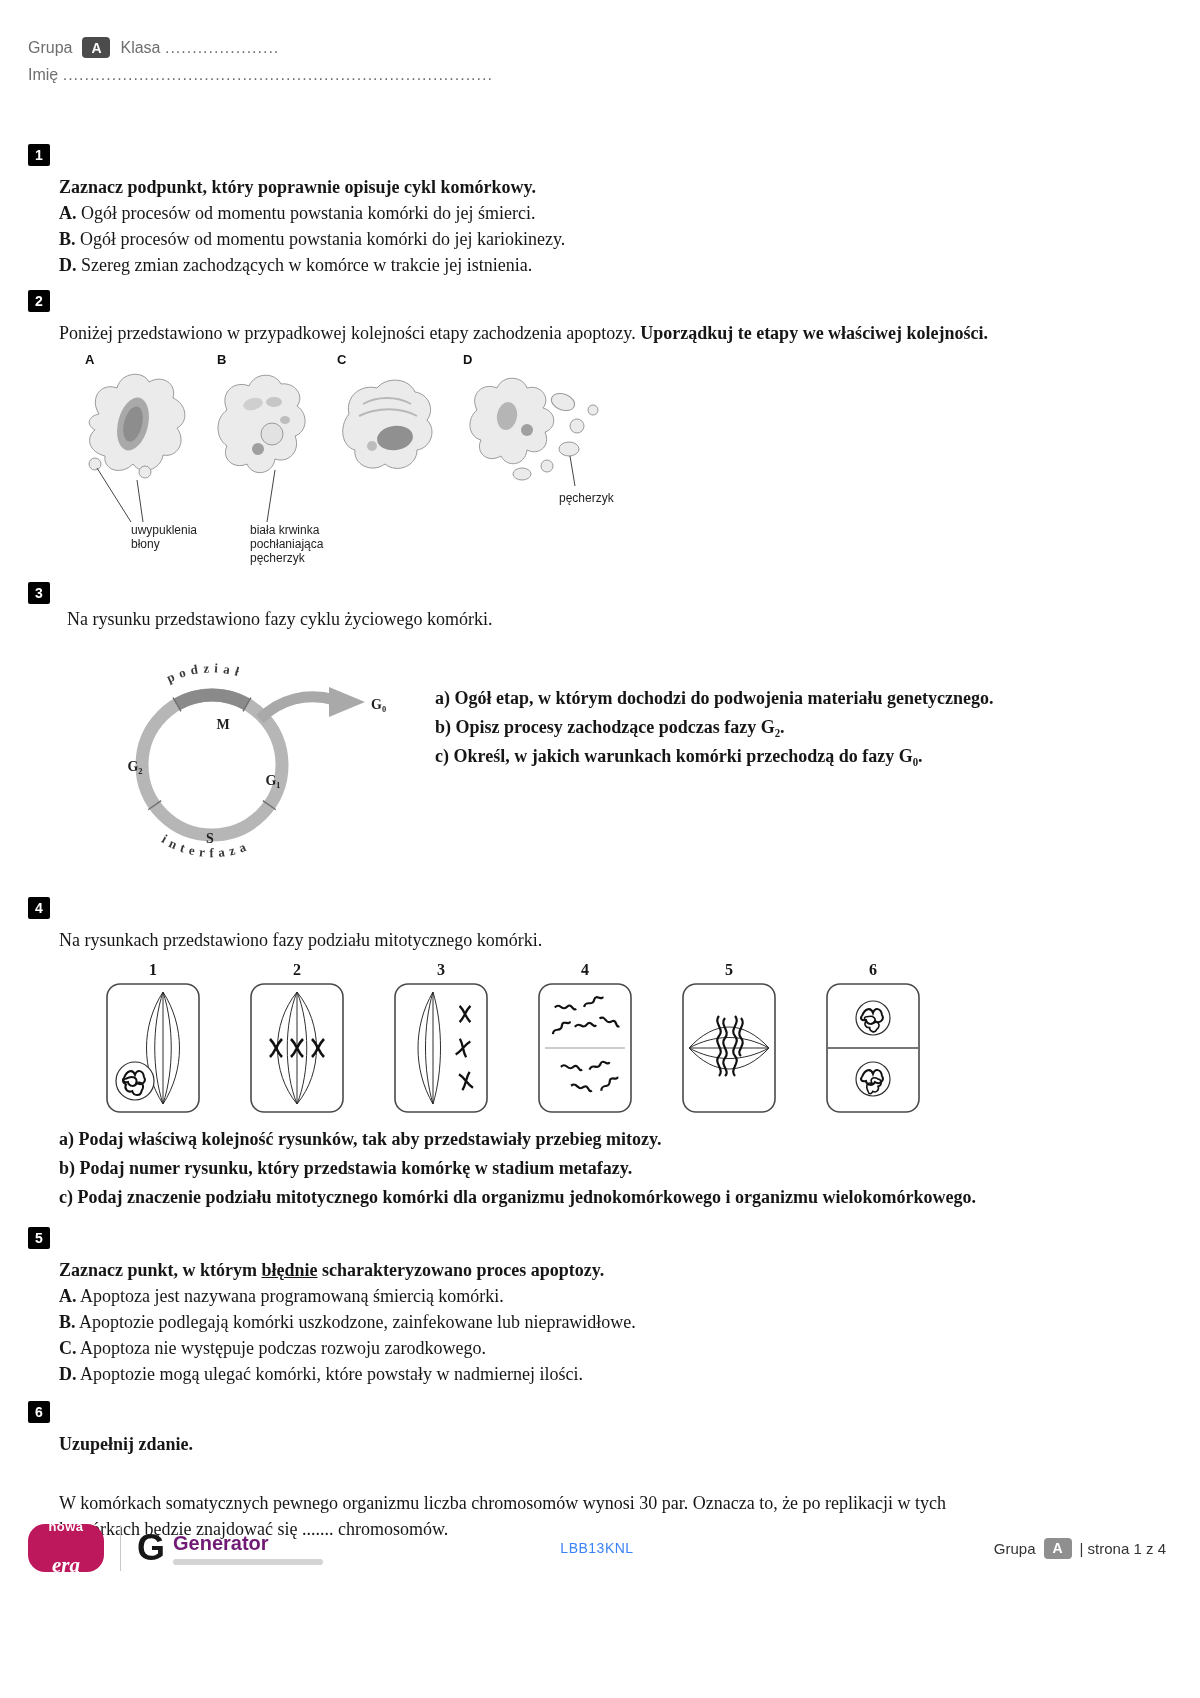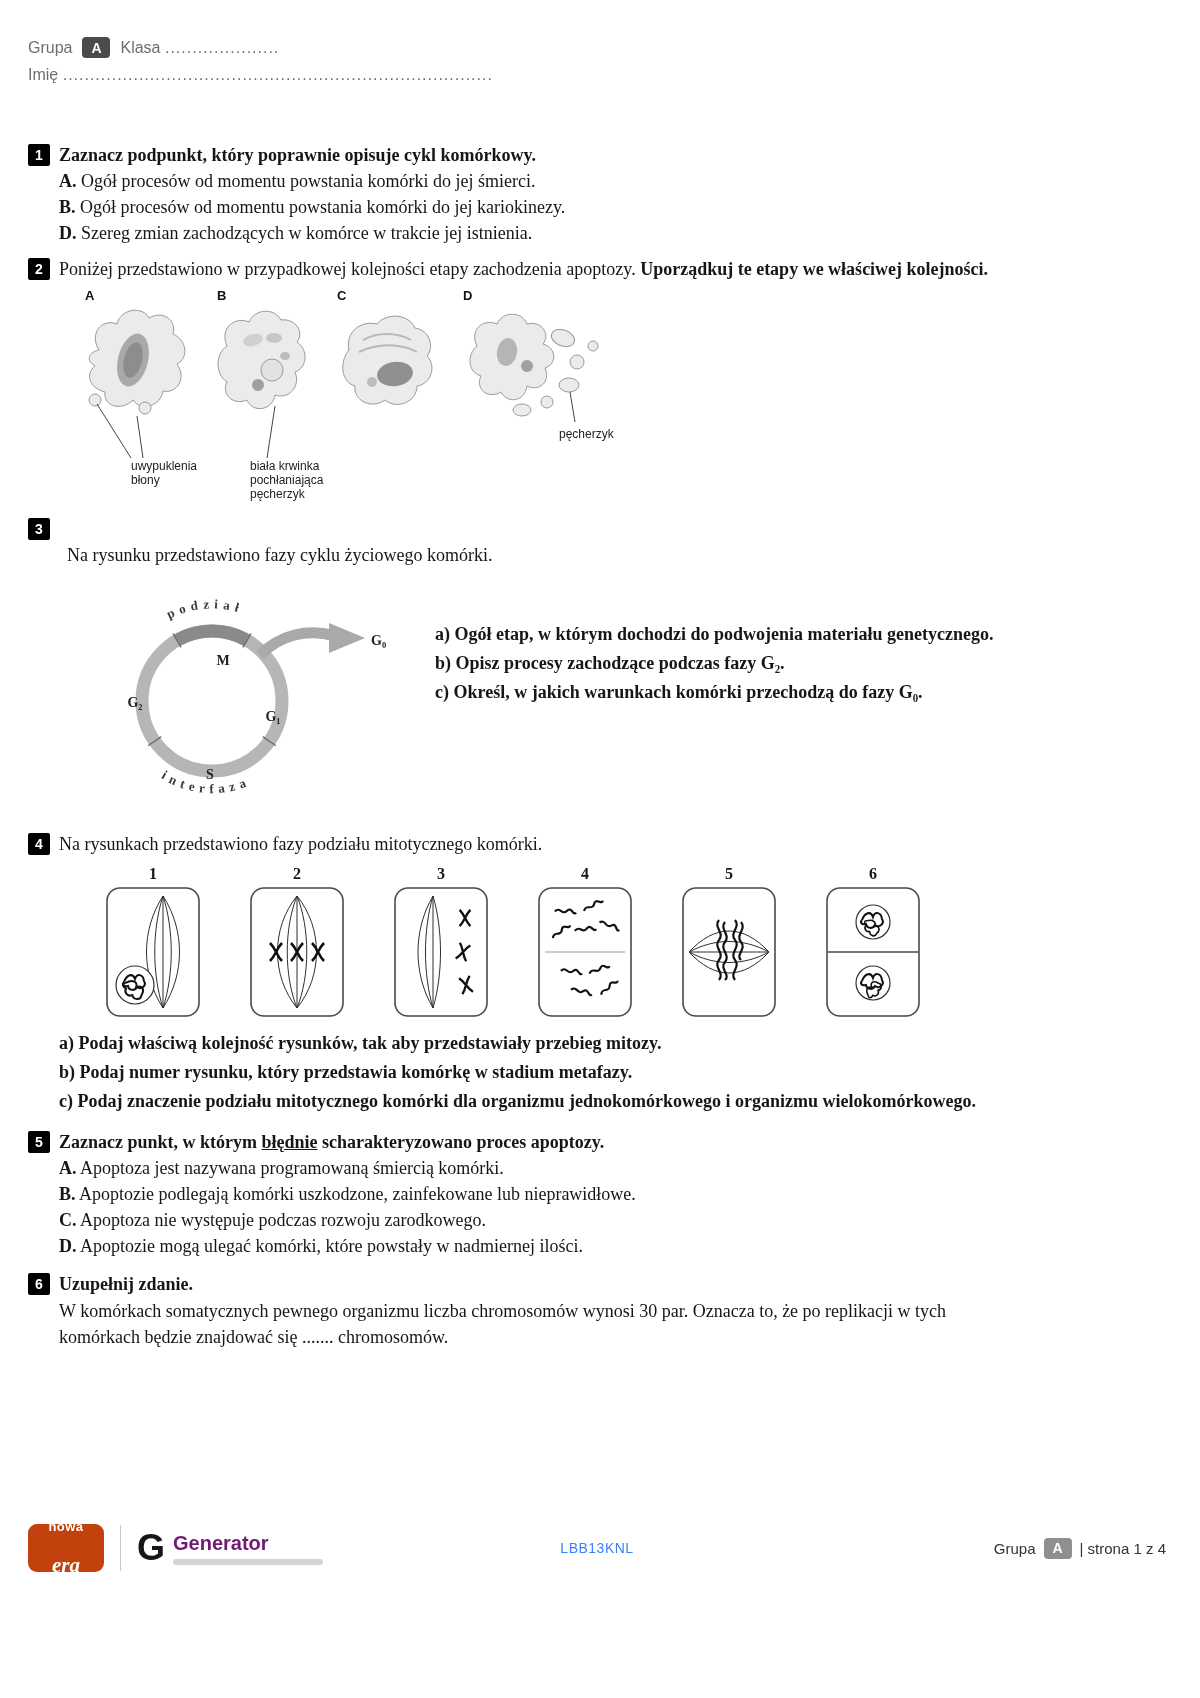--- a/index.html
+++ b/index.html
@@ -15,21 +15,21 @@
          font-family:"Liberation Sans",sans-serif;font-weight:bold;font-size:14px;}
   .badge.gray{background:#8f8f8f;}
   .dots{letter-spacing:1px;}
 
   
   .q{display:flex;gap:9px;align-items:flex-start;}
   .qnum{flex:0 0 auto;width:22px;height:22px;background:#000;color:#fff;border-radius:2px;
         font-family:"Liberation Sans",sans-serif;font-weight:bold;font-size:14px;
         display:flex;align-items:center;justify-content:center;margin-top:2px;}
   .qbody{flex:1;min-width:0;}
-  .qprompt{line-height:1.45;}
+  .qprompt{line-height:1.45;margin-top:32px;}
   .bold{font-weight:bold;}
   u{text-decoration:underline;}
   .opt{line-height:1.45;}
   .w950{max-width:950px;}
 
   .q1{margin-top:54px}
   .q2{margin-top:10px}
   .q3{margin-top:8px}
   .q4{margin-top:14px}
   .q5{margin-top:12px}
@@ -49,21 +49,21 @@
   .pnum{font-weight:bold;font-size:16px;}
 
   
   .cellletter{font:bold 13px "Liberation Sans",sans-serif;fill:#111;}
   .ann{font:12px "Liberation Sans",sans-serif;fill:#222;}
   .phase{font:bold 14px "Liberation Serif",serif;fill:#222;}
   .arcword{font:bold 13px "Liberation Serif",serif;letter-spacing:5px;fill:#3a3a3a;}
 
   
   .footer{position:absolute;left:28px;right:34px;top:1524px;display:flex;align-items:center;}
-  .brand-box{width:76px;height:48px;background:#c2410c;border-radius:9px;color:#fff;
+  .brand-box{width:76px;height:48px;background:#be185d;border-radius:17px;color:#fff;
              display:flex;flex-direction:column;align-items:center;justify-content:center;line-height:1;}
   .brand-box .l1{font:bold 13px "Liberation Sans",sans-serif;letter-spacing:.5px;}
   .brand-box .l2{font:italic bold 21px "Liberation Serif",serif;margin-top:19px;}
   .vdiv{width:1px;height:46px;background:#c9c9c9;margin:0 16px;}
   .gen{display:flex;align-items:center;gap:8px;}
   .gen-g{font:bold 36px "Liberation Sans",sans-serif;color:#161616;}
   .gen-col{display:flex;flex-direction:column;}
   .gen-name{font:bold 20px "Liberation Sans",sans-serif;color:#701a75;}
   .gen-tag{width:150px;height:6px;background:#d4d4d4;border-radius:3px;margin-top:4px;}
   .fcode{position:absolute;left:50%;transform:translateX(-50%);

